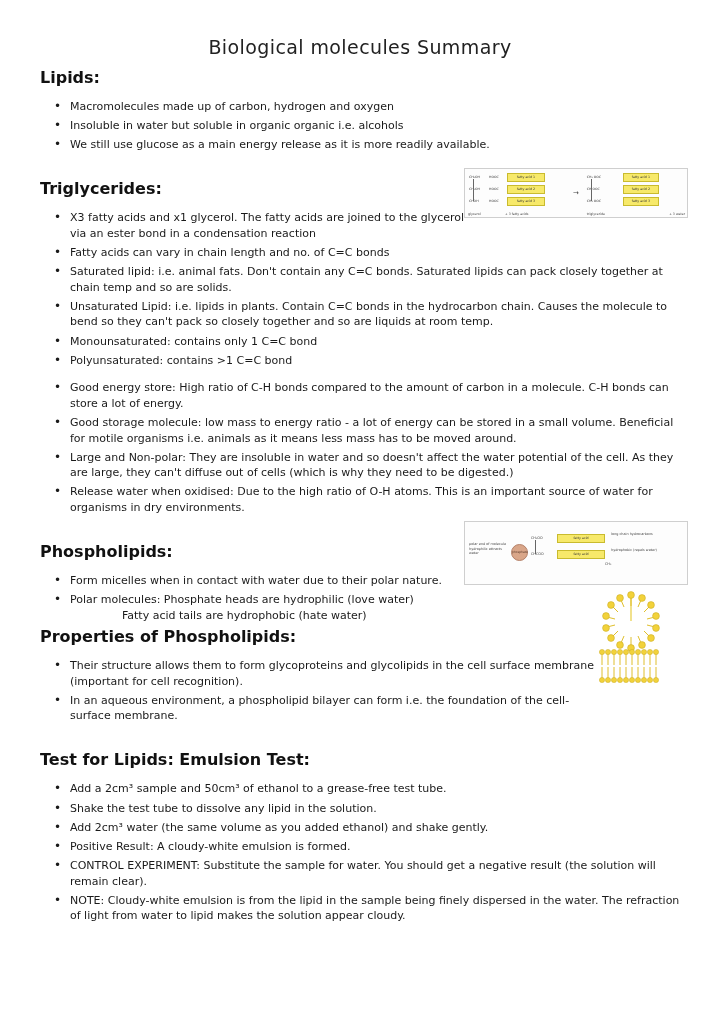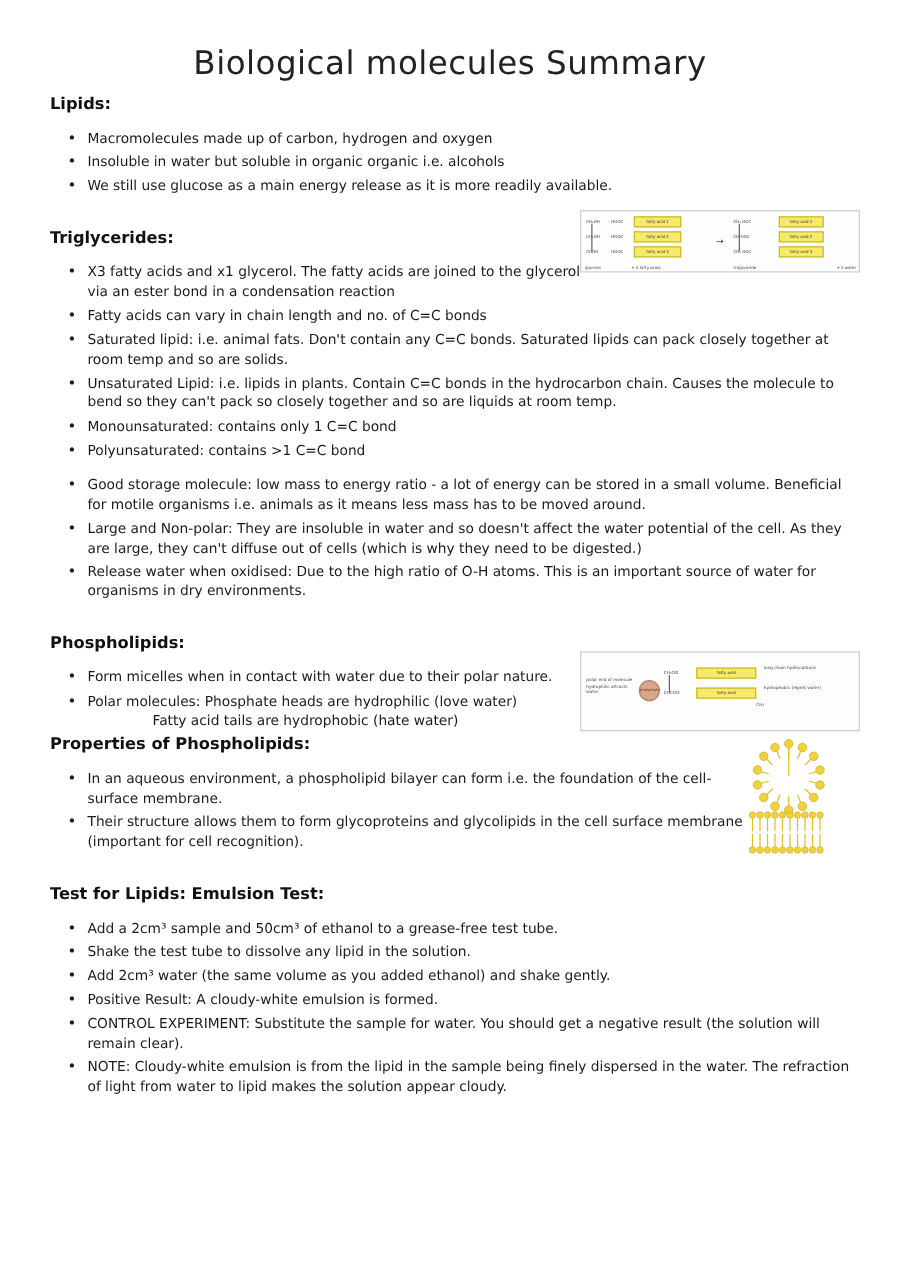--- a/index.html
+++ b/index.html
@@ -17,28 +17,28 @@
   }
   .page {
     width: 724px;
     height: 1024px;
     box-sizing: border-box;
     padding: 32px 44px 20px 40px;
     position: relative;
   }
   .doc-title {
     text-align: center;
-    font-size: 26px;
+    font-size: 19px;
     font-weight: normal;
     letter-spacing: 0.4px;
     margin: 4px 0 10px 0;
     color: #222;
   }
   .section-head {
-    font-size: 13px;
+    font-size: 16px;
     font-weight: bold;
     margin: 10px 0 3px 0;
     color: #111;
   }
   .section-head.tight {
     margin-top: 2px;
   }
   ul.bullets {
     list-style: none;
     margin: 12px 0 0 0;
@@ -188,47 +188,48 @@
     <li>Insoluble in water but soluble in organic organic i.e. alcohols</li>
     <li>We still use glucose as a main energy release as it is more readily available.</li>
   </ul>
 
   <div class="spacer-md"></div>
 
   <div class="section-head">Triglycerides:</div>
   <ul class="bullets">
     <li style="max-width:410px">X3 fatty acids and x1 glycerol. The fatty acids are joined to the glycerol via an ester bond in a condensation reaction</li>
     <li>Fatty acids can vary in chain length and no. of C=C bonds</li>
-    <li>Saturated lipid: i.e. animal fats. Don't contain any C=C bonds. Saturated lipids can pack closely together at room temp and so are solids.</li>
+    <li>Saturated lipid: i.e. animal fats. Don't contain any C=C bonds. Saturated lipids can pack closely together at chain temp and so are solids.</li>
     <li>Unsaturated Lipid: i.e. lipids in plants. Contain C=C bonds in the hydrocarbon chain. Causes the molecule to bend so they can't pack so closely together and so are liquids at room temp.</li>
     <li>Monounsaturated: contains only 1 C=C bond</li>
     <li>Polyunsaturated: contains &gt;1 C=C bond</li>
   </ul>
 
   <ul class="bullets">
+    <li>Good energy store: High ratio of C-H bonds compared to the amount of carbon in a molecule. C-H bonds can store a lot of energy.</li>
     <li>Good storage molecule: low mass to energy ratio - a lot of energy can be stored in a small volume. Beneficial for motile organisms i.e. animals as it means less mass has to be moved around.</li>
     <li>Large and Non-polar: They are insoluble in water and so doesn't affect the water potential of the cell. As they are large, they can't diffuse out of cells (which is why they need to be digested.)</li>
     <li>Release water when oxidised: Due to the high ratio of O-H atoms. This is an important source of water for organisms in dry environments.</li>
   </ul>
 
   <div class="spacer-md"></div>
 
   <div class="section-head">Phospholipids:</div>
   <ul class="bullets">
     <li>Form micelles when in contact with water due to their polar nature.</li>
     <li>
       <span>Polar molecules: Phosphate heads are hydrophilic (love water)</span>
       <span class="indent-line">Fatty acid tails are hydrophobic (hate water)</span>
     </li>
   </ul>
 
   <div class="section-head tight">Properties of Phospholipids:</div>
   <ul class="bullets">
+    <li style="max-width:530px">Their structure allows them to form glycoproteins and glycolipids in the cell surface membrane (important for cell recognition).</li>
     <li style="max-width:530px">In an aqueous environment, a phospholipid bilayer can form i.e. the foundation of the cell-surface membrane.</li>
-    <li style="max-width:530px">Their structure allows them to form glycoproteins and glycolipids in the cell surface membrane (important for cell recognition).</li>
   </ul>
 
   <div class="spacer-md"></div>
 
   <div class="section-head">Test for Lipids: Emulsion Test:</div>
   <ul class="bullets">
     <li>Add a 2cm³ sample and 50cm³ of ethanol to a grease-free test tube.</li>
     <li>Shake the test tube to dissolve any lipid in the solution.</li>
     <li>Add 2cm³ water (the same volume as you added ethanol) and shake gently.</li>
     <li>Positive Result: A cloudy-white emulsion is formed.</li>

